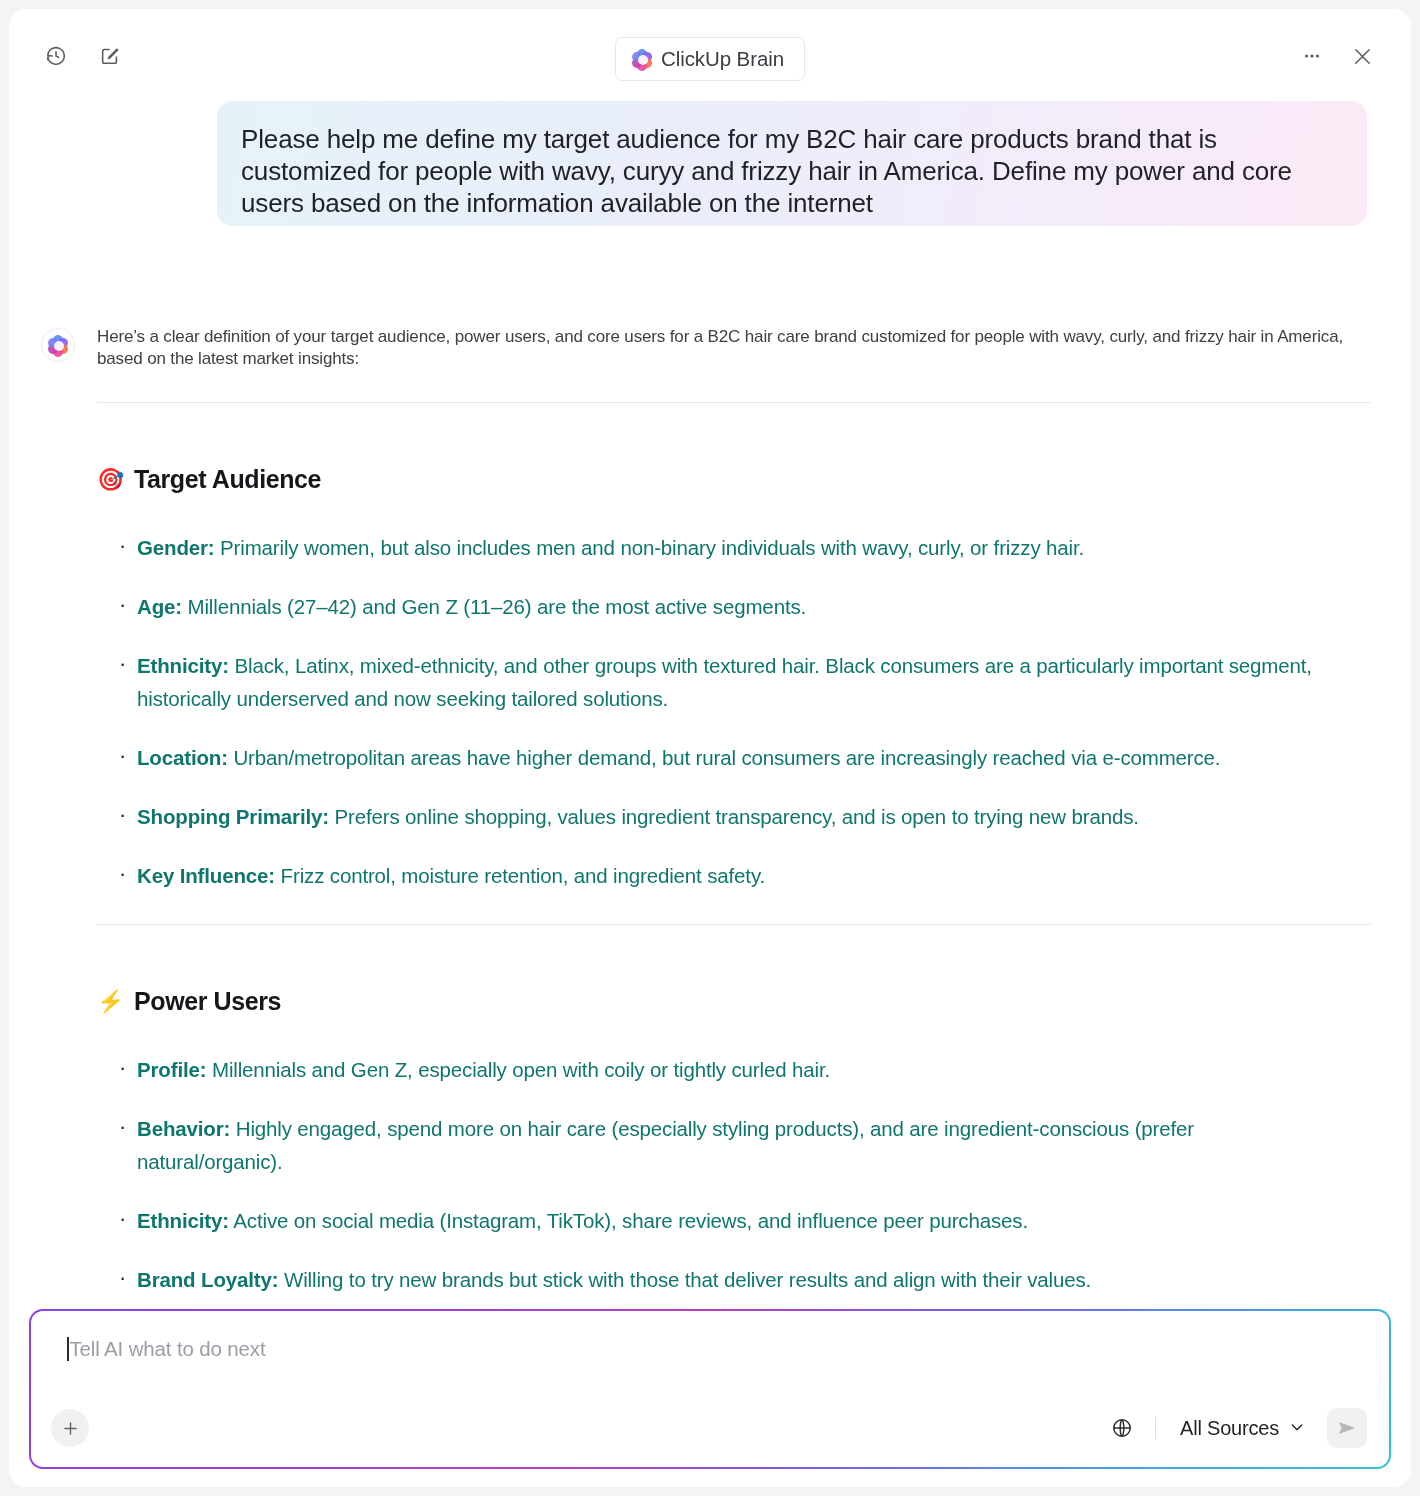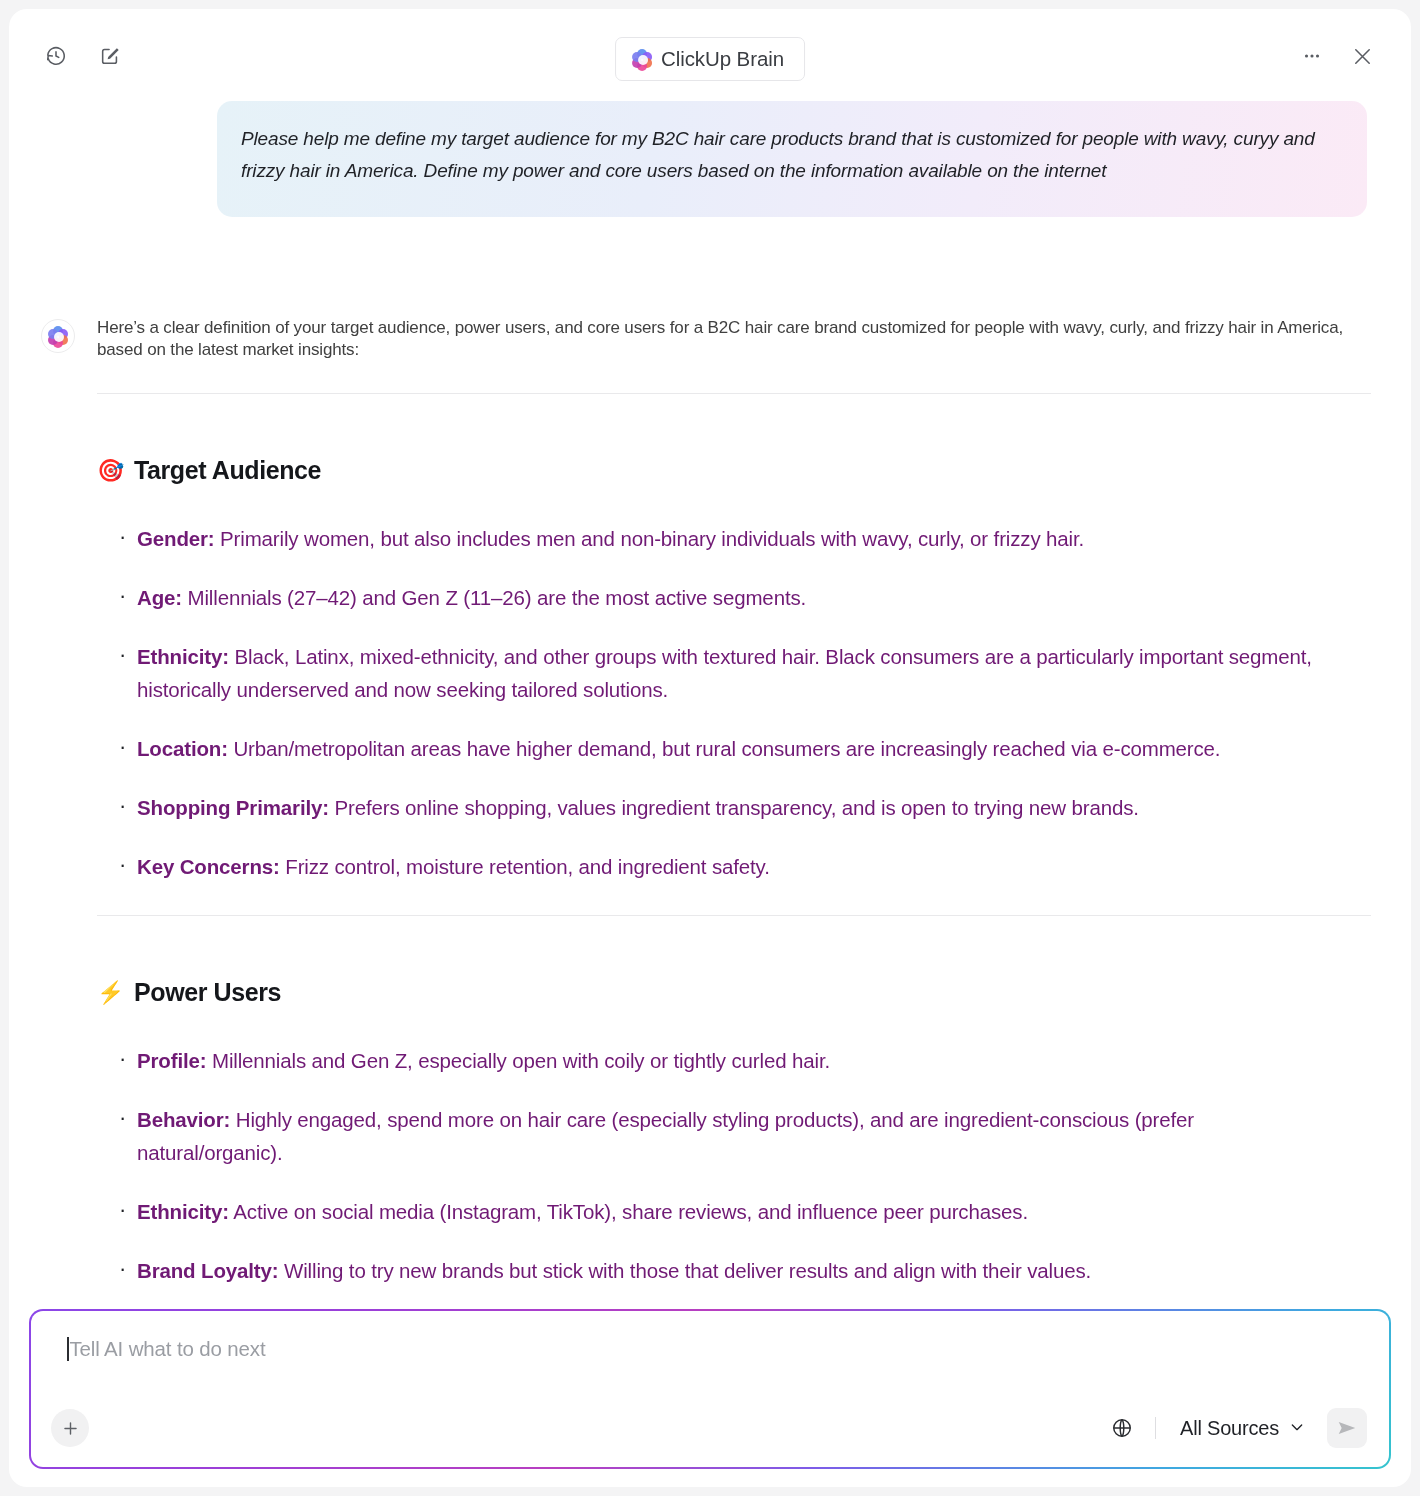--- a/index.html
+++ b/index.html
@@ -71,26 +71,25 @@
     left: 0; top: 92px; right: 0;
     height: 1198px;
     overflow: hidden;
     padding: 0 30px;
   }
   .user-row { display: flex; justify-content: flex-end; padding-right: 14px; }
   .user-bubble {
     max-width: 1150px;
     background: linear-gradient(100deg, #e6f2f8 0%, #e9eefa 38%, #f2ecfa 66%, #fbeaf6 100%);
     border-radius: 15px;
-    padding: 22px 26px 30px 24px;
-    font-size: 19px;
+    padding: 22px 26px 7px 24px;
+    font-size: 26px;
     line-height: 32px;
     color: #1f2126;
     letter-spacing: -0.15px;
-    font-style: italic;
   }
 
   .assistant {
     margin-top: 100px;
     position: relative;
     padding-left: 58px;
   }
   .avatar {
     position: absolute;
     left: 2px; top: 2px;
@@ -115,21 +114,21 @@
     color: #15171b;
     letter-spacing: -0.4px;
     margin-top: 62px;
   }
   .sec-emoji { font-size: 22px; line-height: 1; }
   ul.blist { list-style: none; margin-top: 37px; padding-left: 22px; }
   ul.blist li {
     position: relative;
     font-size: 20.5px;
     line-height: 33px;
-    color: #701a75;
+    color: #0f766e;
     letter-spacing: -0.15px;
     margin-bottom: 26px;
     padding-left: 18px;
     padding-right: 60px;
   }
   ul.blist li:before {
     content: "·";
     position: absolute;
     left: 0; top: -2px;
     font-size: 22px;
@@ -269,21 +268,21 @@
       <div class="sec-title">
         <span class="sec-emoji">🎯</span>
         <span>Target Audience</span>
       </div>
       <ul class="blist">
         <li><b>Gender:</b><span> Primarily women, but also includes men and non-binary individuals with wavy, curly, or frizzy hair.</span></li>
         <li><b>Age:</b><span> Millennials (27–42) and Gen Z (11–26) are the most active segments.</span></li>
         <li><b>Ethnicity:</b><span> Black, Latinx, mixed-ethnicity, and other groups with textured hair. Black consumers are a particularly important segment, historically underserved and now seeking tailored solutions.</span></li>
         <li><b>Location:</b><span> Urban/metropolitan areas have higher demand, but rural consumers are increasingly reached via e-commerce.</span></li>
         <li><b>Shopping Primarily:</b><span> Prefers online shopping, values ingredient transparency, and is open to trying new brands.</span></li>
-        <li><b>Key Concerns:</b><span> Frizz control, moisture retention, and ingredient safety.</span></li>
+        <li><b>Key Influence:</b><span> Frizz control, moisture retention, and ingredient safety.</span></li>
       </ul>
       <div class="rule"></div>
 
       <div class="sec-title">
         <span class="sec-emoji">⚡</span>
         <span>Power Users</span>
       </div>
       <ul class="blist">
         <li><b>Profile:</b><span> Millennials and Gen Z, especially open with coily or tightly curled hair.</span></li>
         <li><b>Behavior:</b><span> Highly engaged, spend more on hair care (especially styling products), and are ingredient-conscious (prefer natural/organic).</span></li>

